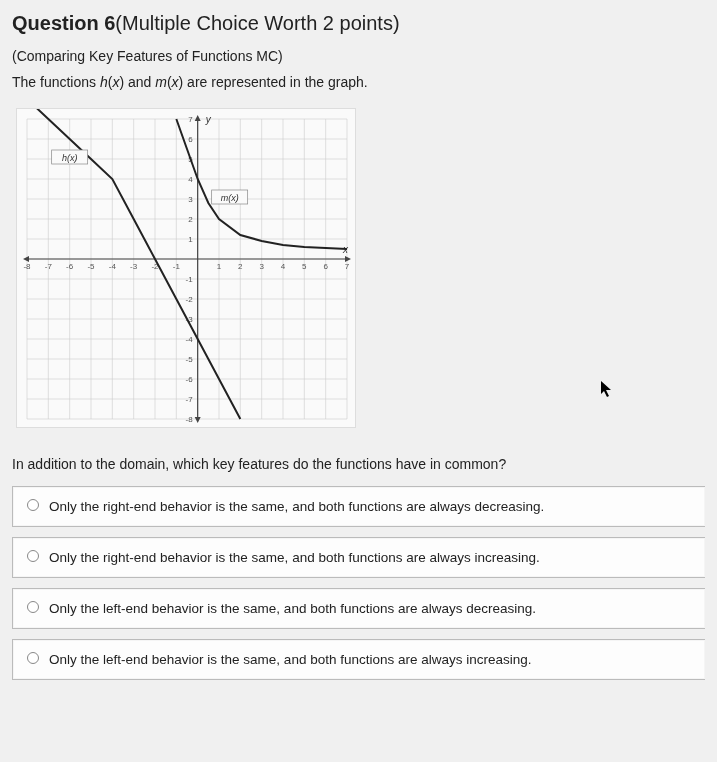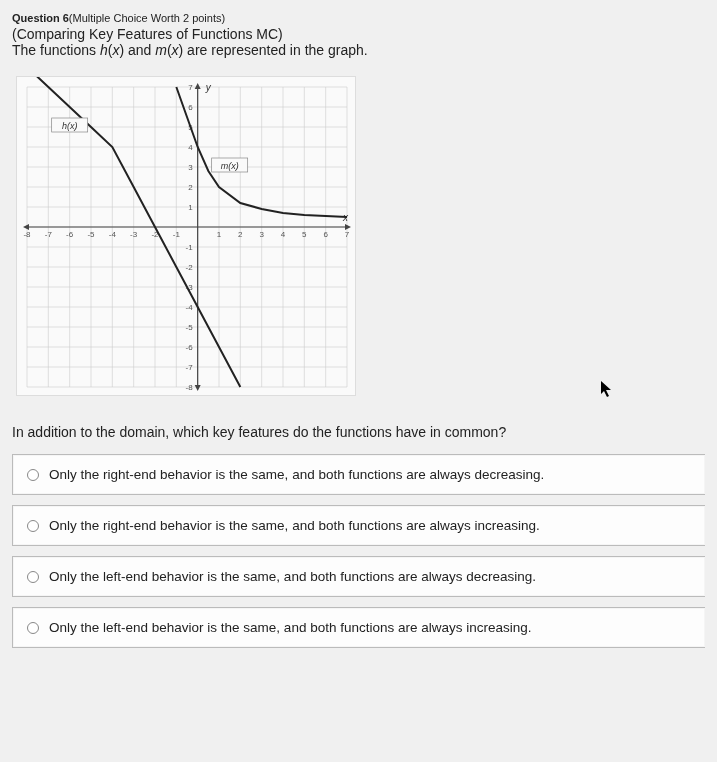--- a/index.html
+++ b/index.html
@@ -4,27 +4,27 @@
   <style>
     * { box-sizing: border-box; margin: 0; padding: 0; }
     body {
       font-family: Arial, Helvetica, sans-serif;
       background: #f0f0f0;
       padding: 12px;
       color: #222;
       width: 717px;
     }
     .question-header {
-      font-size: 11px;
-      margin-bottom: 2px;
+      font-size: 20px;
+      margin-bottom: 13px;
     }
     .question-header b { font-weight: bold; }
     .subtitle {
       font-size: 14px;
-      margin-bottom: 0;
+      margin-bottom: 10px;
     }
     .prompt {
       font-size: 14px;
       margin-bottom: 14px;
     }
     .graph-wrap {
       margin-bottom: 20px;
       padding: 4px;
     }
     .sub-question {
@@ -32,21 +32,20 @@
       margin: 12px 0 14px;
     }
     .choice {
       border: 1px solid #bbb;
       border-right: none;
       background: #fdfdfd;
       padding: 12px 14px;
       margin-bottom: 10px;
       font-size: 13.5px;
       display: flex;
-      align-items: center;
       gap: 10px;
       box-shadow: inset 0 0 0 1px rgba(0,0,0,0.03);
     }
     .radio {
       width: 12px;
       height: 12px;
       border: 1px solid #888;
       border-radius: 50%;
       flex: 0 0 auto;
       background: #fff;

